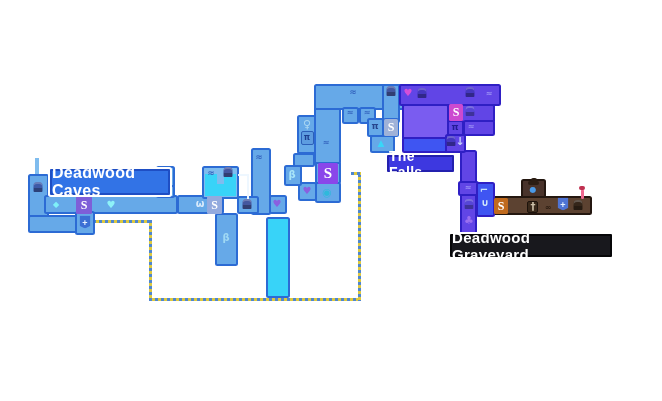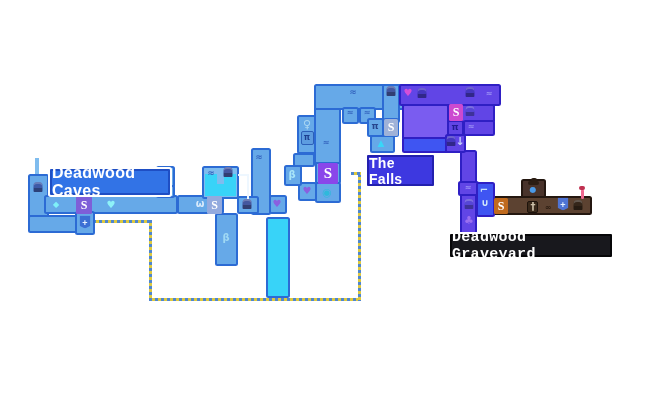--- a/index.html
+++ b/index.html
@@ -129,15 +129,15 @@
     <div class="rect" style="width: 6px; height: 4px; background: rgb(43, 29, 19); box-sizing: border-box; border-radius: 2px; left: 531px; top: 178px;"></div>
     <span class="icon" style="color: rgb(74, 154, 232); font-size: 8px; left: 533px; top: 190px;">●</span>
     <div class="rect" style="width: 11px; height: 12px; background: rgb(58, 42, 28); border: 1.5px solid rgb(29, 19, 12); box-sizing: border-box; border-radius: 2px; left: 527px; top: 201px;"></div>
     <span class="icon" style="color: rgb(203, 191, 168); font-size: 10px; left: 533px; top: 207px;">†</span>
     <span class="icon" style="color: rgb(43, 28, 17); font-size: 8px; left: 548px; top: 208px;">∞</span>
     <span class="shield" style="background: rgb(79, 116, 212); left: 563px; top: 204px;">+</span>
     <span class="chest" style="background: rgb(53, 38, 26); left: 578px; top: 205px;"></span>
     <div class="rect" style="width: 3px; height: 10px; background: rgb(240, 104, 144); box-sizing: border-box; border-radius: 2px; left: 581px; top: 189px;"></div>
     <div class="rect" style="width: 6px; height: 4px; background: rgb(192, 48, 80); box-sizing: border-box; border-radius: 2px; left: 579px; top: 186px;"></div>
     <div class="maplabel" style="left: 50px; top: 169px; width: 120px; height: 26px; background: rgb(50, 115, 230); border-color: rgb(30, 78, 196); font-size: 16px;">Deadwood Caves</div>
-    <div class="maplabel" style="left: 367px; top: 155px; width: 67px; height: 31px; background: rgb(61, 56, 224); border-color: rgb(35, 32, 174); font-size: 14px;">The Falls</div>
-    <div class="maplabel" style="left: 450px; top: 234px; width: 162px; height: 23px; background: rgb(24, 24, 29); border-color: rgb(6, 6, 8); font-size: 15px; font-family: Liberation Mono, monospace;">Deadwood Graveyard</div>
+    <div class="maplabel" style="left: 387px; top: 155px; width: 67px; height: 17px; background: rgb(61, 56, 224); border-color: rgb(35, 32, 174); font-size: 14px;">The Falls</div>
+    <div class="maplabel" style="left: 450px; top: 234px; width: 162px; height: 23px; background: rgb(24, 24, 29); border-color: rgb(6, 6, 8); font-size: 15px;">Deadwood Graveyard</div>
   </div>
 
 </body></html>

